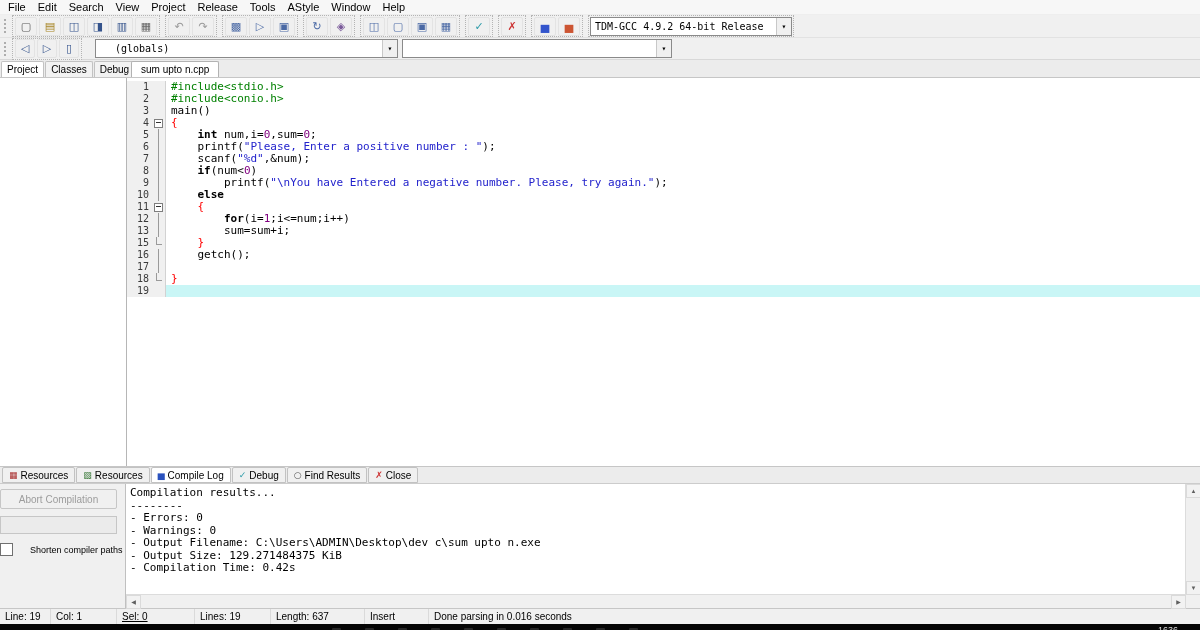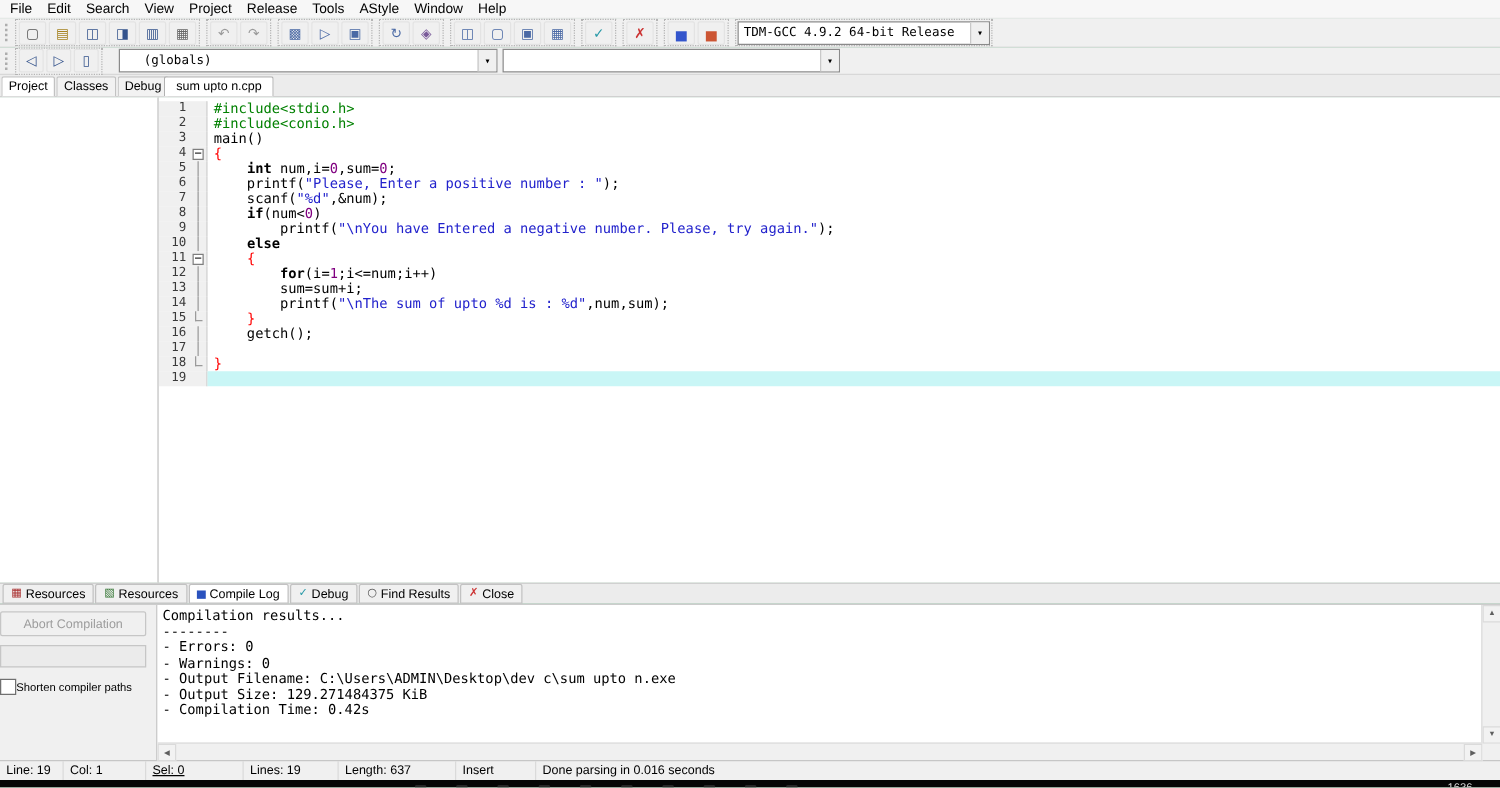--- a/index.html
+++ b/index.html
@@ -1,17 +1,17 @@
 <!DOCTYPE html>
 <html><head>
 <meta charset="utf-8">
 <style>
   html,body{margin:0;padding:0;overflow:hidden;background:#fff;}
   .app{width:1200px;height:630px;position:relative;font-family:"Liberation Sans",sans-serif;
-       background:#15803d;overflow:hidden;font-size:11px;color:#000;}
+       background:#000000;overflow:hidden;font-size:11px;color:#000;}
 
   
   .menubar{height:14px;background:#f7f7f7;display:flex;align-items:center;padding-left:2px;
            border-bottom:1px solid #eee;}
   .menu-item{padding:0 6px;font-size:11px;line-height:14px;cursor:default;}
 
   
   .toolbar1{height:22px;display:flex;align-items:center;background:#f0f0f0;padding-left:3px;
             border-bottom:1px solid #e2e2e2;}
   .toolbar2{height:21px;display:flex;align-items:center;background:#f0f0f0;padding-left:3px;
@@ -68,21 +68,21 @@
         border:1px solid #c2c2c2;background:#f0f0f0;margin-right:1px;border-radius:2px 2px 0 0;cursor:default;}
   .btab.active{background:#fff;}
   .bic{font-family:"DejaVu Sans",sans-serif;font-size:9px;line-height:9px;}
 
   
   .bottom-panel{height:124px;display:flex;background:#f0f0f0;border-top:1px solid #cccccc;}
   .compile-side{width:126px;border-right:1px solid #c0c0c0;padding:5px 0;box-sizing:border-box;}
   .abort-btn{width:117px;height:20px;font-size:10px;color:#9c9c9c;background:#f0f0f0;
              border:1px solid #c6c6c6;border-radius:2px;margin-bottom:7px;display:block;}
   .progress{width:115px;height:16px;background:#ebebeb;border:1px solid #c6c6c6;margin-bottom:9px;}
-  .shorten{display:flex;align-items:center;gap:0;font-size:9px;cursor:default;}
+  .shorten{display:flex;align-items:center;gap:17px;font-size:9px;cursor:default;}
   .cbx{width:11px;height:11px;background:#fff;border:1px solid #707070;flex:none;}
   .log-wrap{flex:1;position:relative;background:#fff;}
   .log{position:absolute;left:0;top:0;right:14px;bottom:13px;overflow:hidden;
        font-family:"DejaVu Sans Mono",monospace;font-size:11px;padding:3px 4px;white-space:pre;}
   .log-line{height:12.5px;line-height:12.5px;}
   .vscroll{position:absolute;right:0;top:0;bottom:13px;width:14px;background:#f0f0f0;
            border-left:1px solid #dcdcdc;display:flex;flex-direction:column;justify-content:space-between;}
   .hscroll{position:absolute;left:0;bottom:0;right:14px;height:13px;background:#f0f0f0;
            border-top:1px solid #dcdcdc;display:flex;justify-content:space-between;align-items:center;}
   .sarrow{width:13px;height:12px;display:flex;align-items:center;justify-content:center;
@@ -326,27 +326,20 @@
           <div class="code"><span class="t-pl">        </span><span class="t-kw">for</span><span class="t-pl">(i=</span><span class="t-num">1</span><span class="t-pl">;i&lt;=num;i++)</span></div>
         </div>
         <div class="cl">
           <div class="ln">13</div>
           <div class="fold">
             <div class="fv"></div>
           </div>
           <div class="code"><span class="t-pl">        sum=sum+i;</span></div>
         </div>
         <div class="cl">
-          <div class="ln">14</div>
-          <div class="fold">
-            <div class="fv"></div>
-          </div>
-          <div class="code"><span class="t-pl">        printf(</span><span class="t-str">"\nThe sum of upto %d is : %d"</span><span class="t-pl">,num,sum);</span></div>
-        </div>
-        <div class="cl">
           <div class="ln">15</div>
           <div class="fold">
             <div class="fend"></div>
           </div>
           <div class="code"><span class="t-pl">    </span><span class="t-br">}</span></div>
         </div>
         <div class="cl">
           <div class="ln">16</div>
           <div class="fold">
             <div class="fv"></div>

